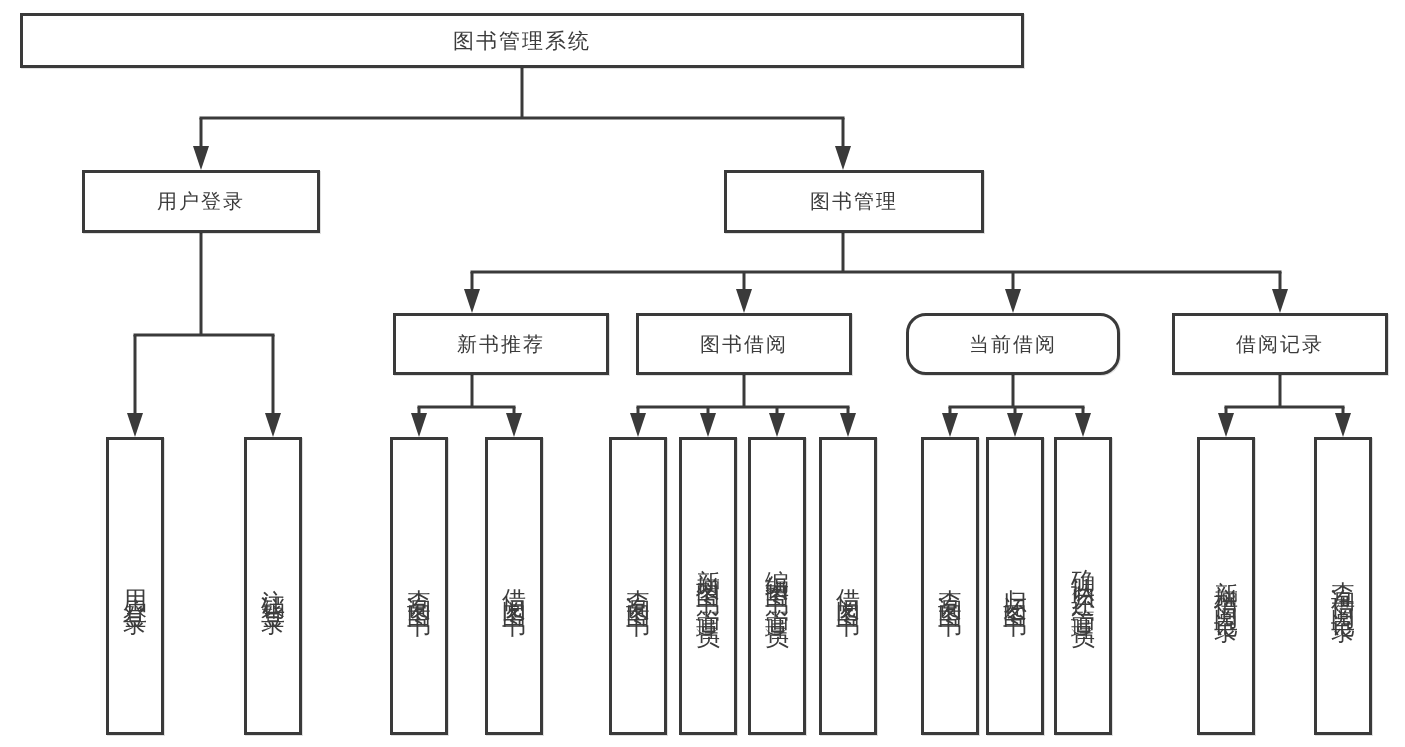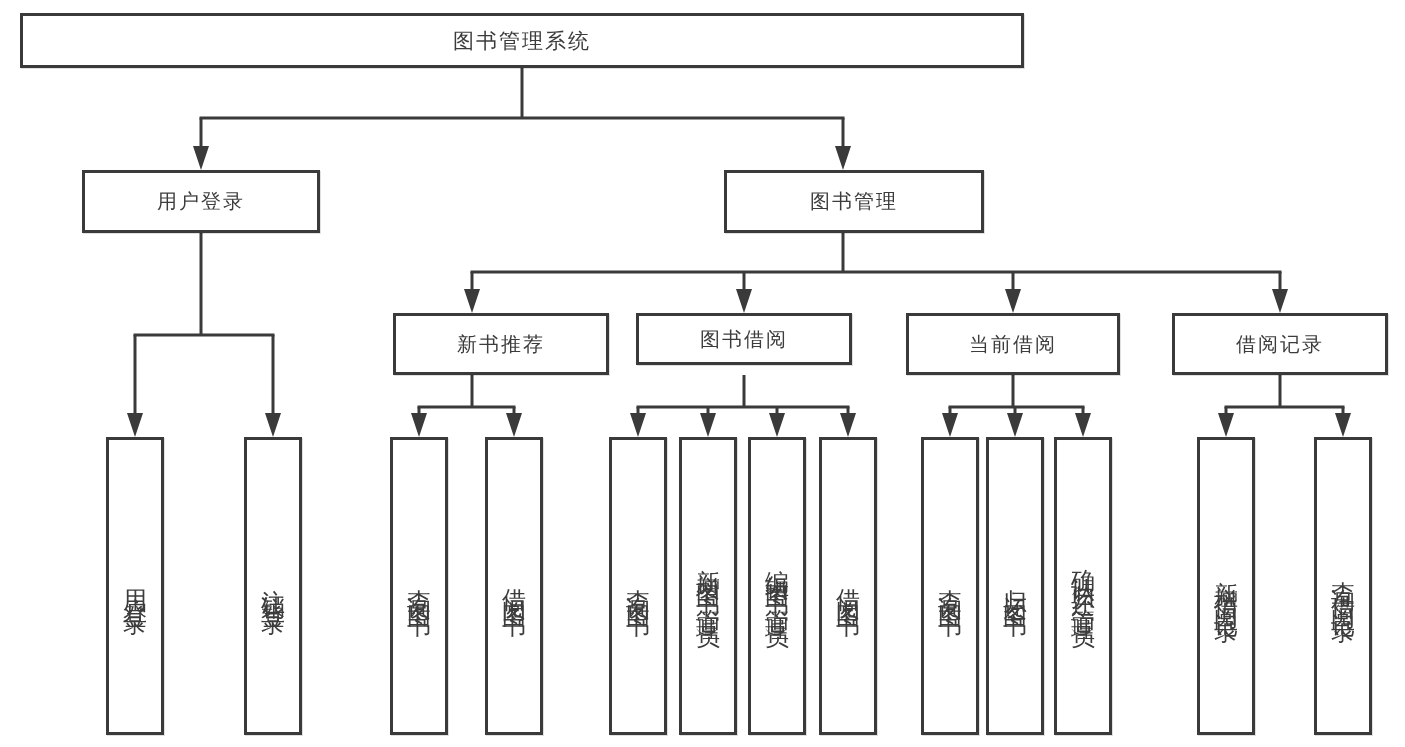--- a/index.html
+++ b/index.html
@@ -142,24 +142,24 @@
   <div class="node h2" style="left:82px;top:170px;width:238px;height:63px;">
     <span>用户登录</span>
   </div>
   <div class="node h2" style="left:724px;top:170px;width:260px;height:63px;">
     <span>图书管理</span>
   </div>
 
   <div class="node h3" style="left:364px;top:313px;width:216px;height:62px;margin-left:29px;">
     <span>新书推荐</span>
   </div>
-  <div class="node h3" style="left:636px;top:313px;width:216px;height:52px;">
+  <div class="node h3" style="left:636px;top:313px;width:216px;height:62px;">
     <span>图书借阅</span>
   </div>
-  <div class="node h3" style="left:906px;top:313px;width:214px;height:62px;">
+  <div class="node h3" style="left:906px;top:313px;width:214px;height:62px;border-radius:20px;">
     <span>当前借阅</span>
   </div>
   <div class="node h3" style="left:1172px;top:313px;width:216px;height:62px;">
     <span>借阅记录</span>
   </div>
 
   <div class="node leaf" style="left:106px;top:437px;width:58px;height:298px;">
     <span>用户登录</span>
   </div>
   <div class="node leaf" style="left:244px;top:437px;width:58px;height:298px;">

